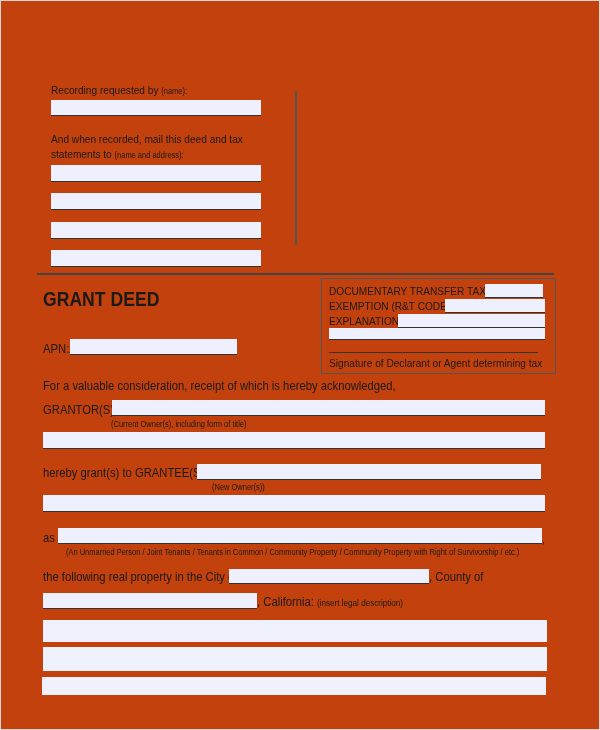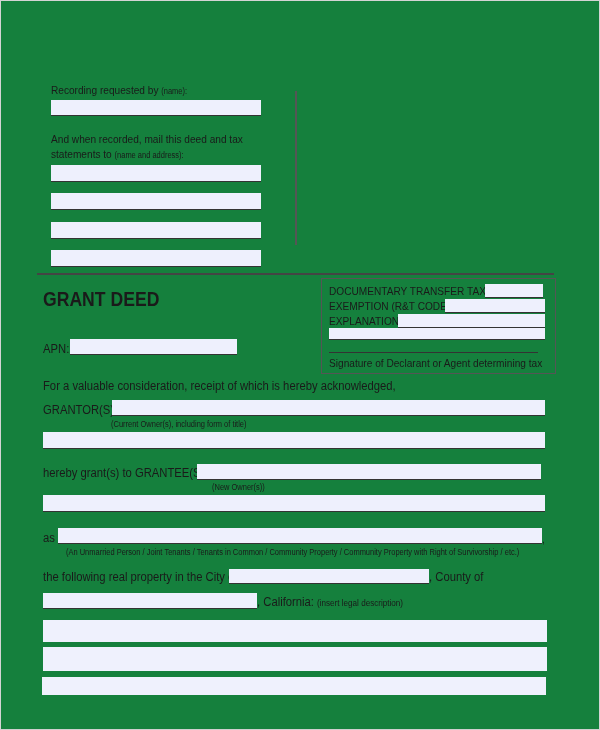--- a/index.html
+++ b/index.html
@@ -5,21 +5,21 @@
   html, body { margin: 0; padding: 0; }
   body {
     width: 600px; height: 730px; position: relative; overflow: hidden;
     background: #ffffff;
     font-family: "Liberation Sans", sans-serif;
     color: #1a1a1a;
   }
   .page {
     position: absolute; left: 0; top: 0; width: 598px; height: 728px;
     border: 1px solid #d4d4d4; border-bottom: 2px solid #cfcfcf;
-    background: #15803d;
+    background: #c2410c;
   }
   .abs { position: absolute; }
   .txt { font-size: 11.5px; line-height: 14px; white-space: nowrap; transform-origin: left top; transform: scaleX(0.88); }
   .txt-md { font-size: 12.5px; line-height: 14px; white-space: nowrap; transform-origin: left top; transform: scaleX(0.9); }
   .small { font-size: 8.5px; line-height: 10px; white-space: nowrap; transform-origin: left top; transform: scaleX(0.88); }
   .field {
     position: absolute; background: #eef0fd;
     border-bottom: 1.5px solid #333;
     box-sizing: border-box;
   }

